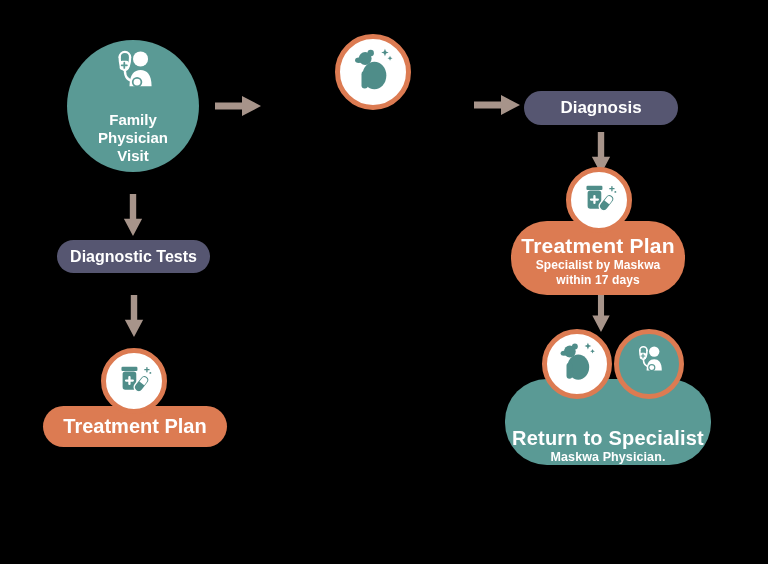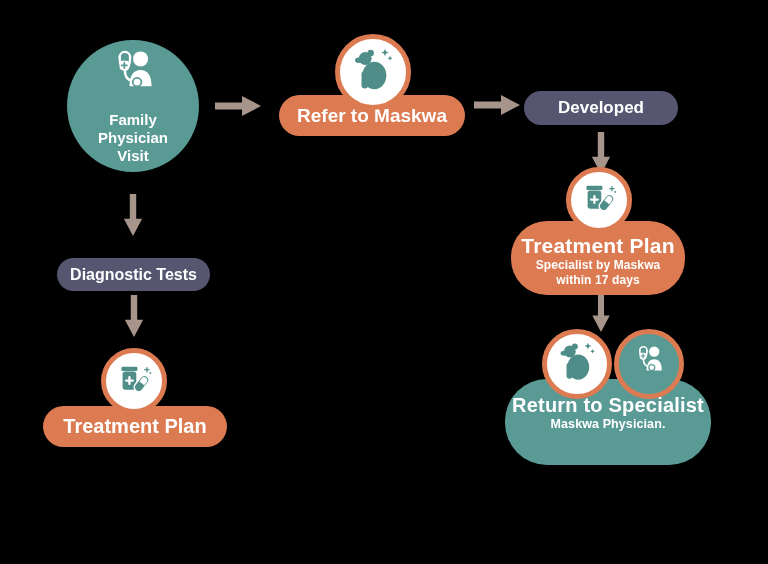--- a/index.html
+++ b/index.html
@@ -13,21 +13,21 @@
     display:flex;align-items:center;justify-content:center;
     color:#fff;text-align:center;
   }
   .pill.orange{background:var(--orange);}
   .pill.navy{background:var(--navy);}
   .blob{
     display:flex;flex-direction:column;align-items:center;justify-content:flex-start;
     color:#fff;text-align:center;
   }
   .blob.orange{background:var(--orange);}
-  .blob.teal{background:var(--teal);}
+  .blob.teal{background:var(--teal);justify-content:flex-end;}
   .circle-node{
     border-radius:50%;background:var(--teal);color:#fff;
     display:flex;flex-direction:column;align-items:center;justify-content:center;
     text-align:center;
   }
   .badge{
     border-radius:50%;border:5px solid var(--orange);background:#fff;
     display:flex;align-items:center;justify-content:center;z-index:3;
   }
   .badge.teal-bg{background:var(--teal);}
@@ -58,23 +58,20 @@
     </span>
     <div style="font-size:15px;line-height:18px;width:100px;margin-top:8px;">Family Physician Visit</div>
   </div>
 
   <div class="arrow" style="left:215px;top:94px;">
     <svg width="48" height="24" viewBox="0 0 48 24" fill="currentColor">
       <path d="M0 8.5 H27 V2 L46 12 L27 22 V15.5 H0 Z"></path>
     </svg>
   </div>
 
-  <div class="node pill orange" style="left:279px;top:95px;width:186px;height:41px;border-radius:21px;">
-    <span style="font-size:19px;">Refer to Maskwa</span>
-  </div>
   <div class="badge" style="left:335px;top:34px;width:66px;height:66px;">
     <span>
       <svg width="46" height="46" viewBox="0 0 100 100" fill="var(--icon_teal)">
         <circle cx="33" cy="25" r="14"></circle>
         <circle cx="45" cy="13" r="7"></circle>
         <ellipse cx="19" cy="29" rx="8" ry="6"></ellipse>
         <ellipse cx="53" cy="62" rx="26" ry="30"></ellipse>
         <rect x="25" y="52" width="14" height="38" rx="7"></rect>
         <path d="M76 4 L78.3 9.7 L84 12 L78.3 14.3 L76 20 L73.7 14.3 L68 12 L73.7 9.7 Z"></path>
         <path d="M87 19 L88.6 22.9 L92.5 24.5 L88.6 26.1 L87 30 L85.4 26.1 L81.5 24.5 L85.4 22.9 Z"></path>
@@ -82,21 +79,21 @@
     </span>
   </div>
 
   <div class="arrow" style="left:474px;top:93px;">
     <svg width="48" height="24" viewBox="0 0 48 24" fill="currentColor">
       <path d="M0 8.5 H27 V2 L46 12 L27 22 V15.5 H0 Z"></path>
     </svg>
   </div>
 
   <div class="node pill navy" style="left:524px;top:91px;width:154px;height:34px;border-radius:17px;">
-    <span style="font-size:17px;">Developed</span>
+    <span style="font-size:17px;">Diagnosis</span>
   </div>
 
   <div class="arrow" style="left:590px;top:132px;">
     <svg width="22" height="42" viewBox="0 0 24 46" fill="currentColor">
       <path d="M8.5 0 V27 H2 L12 46 L22 27 H15.5 V0 Z"></path>
     </svg>
   </div>
 
   <div class="node blob orange" style="left:511px;top:221px;width:174px;height:74px;border-radius:36px;padding-top:0;">
     <div class="title-lg" style="margin-top:13px;">Treatment Plan</div>
@@ -157,21 +154,21 @@
       </svg>
     </span>
   </div>
 
   <div class="arrow" style="left:122px;top:194px;">
     <svg width="22" height="42" viewBox="0 0 24 46" fill="currentColor">
       <path d="M8.5 0 V27 H2 L12 46 L22 27 H15.5 V0 Z"></path>
     </svg>
   </div>
 
-  <div class="node pill navy" style="left:57px;top:258px;width:153px;height:33px;border-radius:17px;">
+  <div class="node pill navy" style="left:57px;top:240px;width:153px;height:33px;border-radius:17px;">
     <span style="font-size:16px;">Diagnostic Tests</span>
   </div>
 
   <div class="arrow" style="left:123px;top:294px;">
     <svg width="22" height="44" viewBox="0 0 24 46" fill="currentColor">
       <path d="M8.5 0 V27 H2 L12 46 L22 27 H15.5 V0 Z"></path>
     </svg>
   </div>
 
   <div class="node pill orange" style="left:43px;top:406px;width:184px;height:41px;border-radius:21px;">

